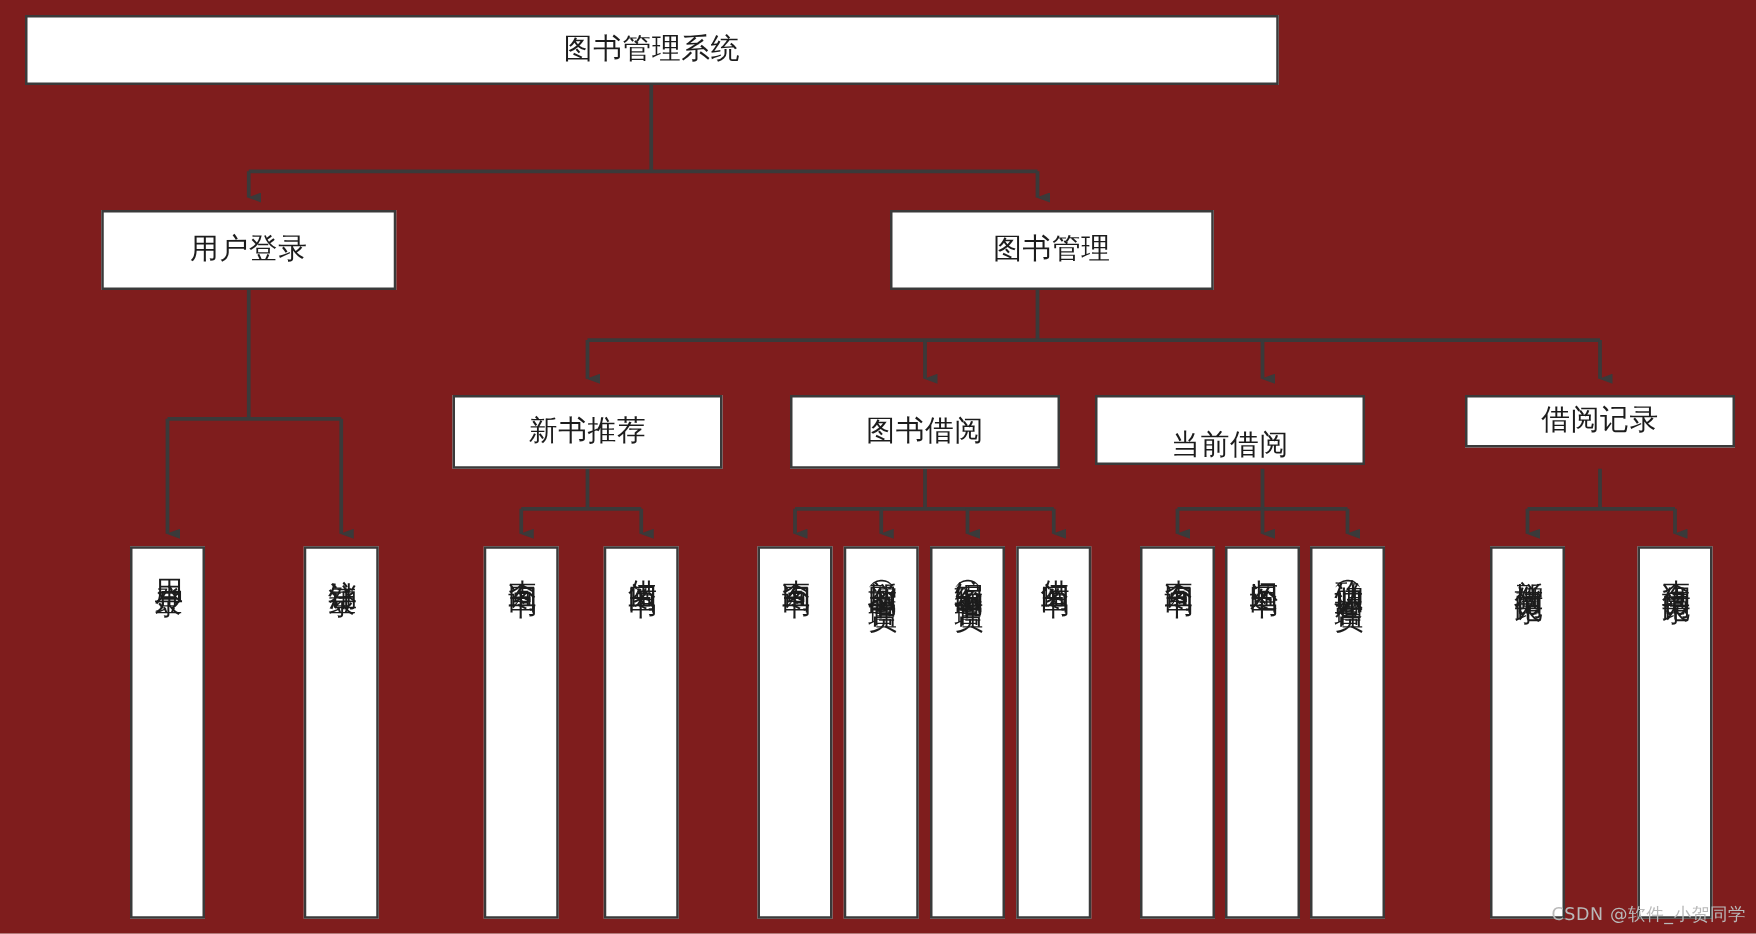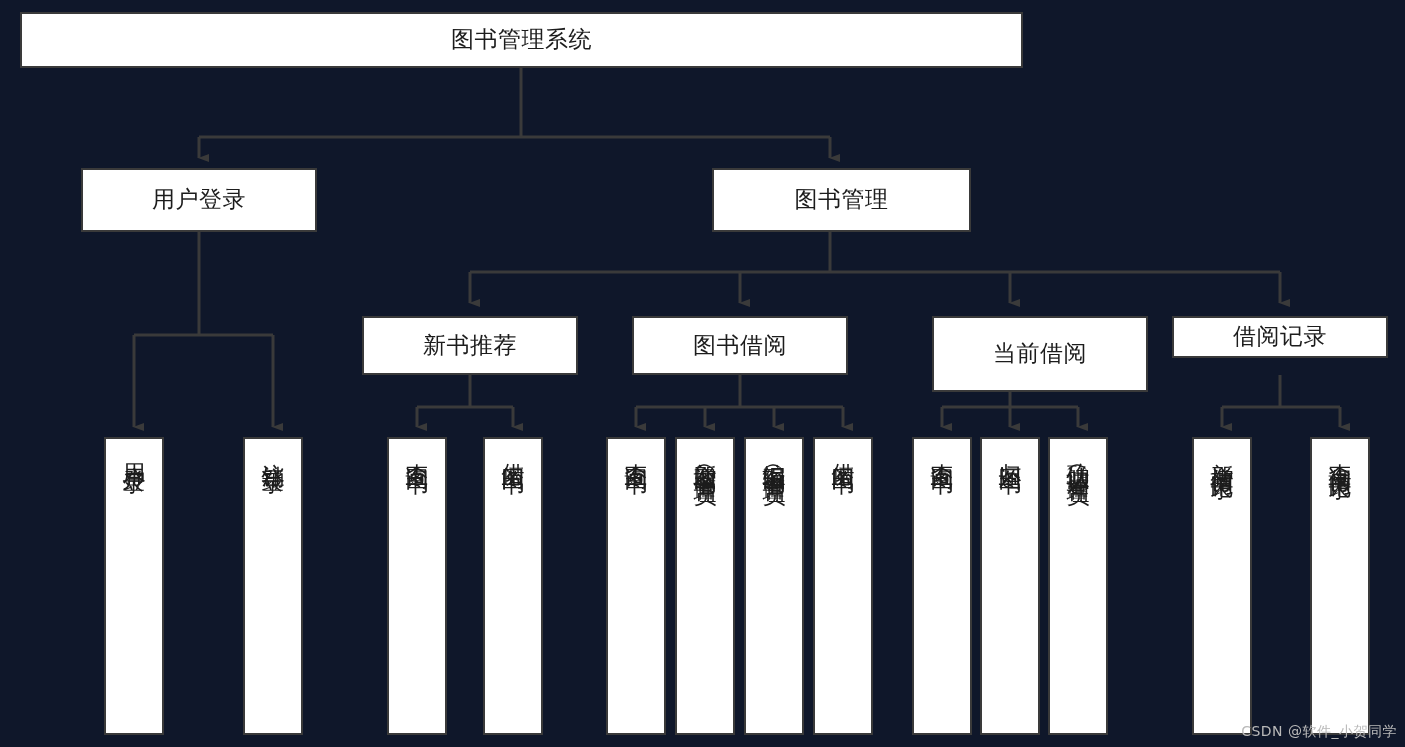--- a/index.html
+++ b/index.html
@@ -8,21 +8,21 @@
     padding: 0;
     background: #ffffff;
   }
   body {
     font-family: "DejaVu Sans", "Liberation Sans", sans-serif;
   }
   #diagram-root {
     position: relative;
     width: 1405px;
     height: 747px;
-    background: #0f172a;
+    background: #7f1d1d;
     overflow: hidden;
   }
   #edge-layer {
     position: absolute;
     left: 0;
     top: 0;
     width: 1405px;
     height: 747px;
     pointer-events: none;
   }
@@ -142,21 +142,21 @@
   <div class="node horiz" style="left:712px; top:168px; width:259px; height:64px;">
     <span class="node-label">图书管理</span>
   </div>
 
   <div class="node horiz" style="left:632px; top:316px; width:216px; height:59px;">
     <span class="node-label">图书借阅</span>
   </div>
   <div class="node horiz" style="left:362px; top:316px; width:216px; height:59px;">
     <span class="node-label">新书推荐</span>
   </div>
-  <div class="node horiz" style="left:932px; top:316px; width:216px; height:76px;">
+  <div class="node horiz" style="left:876px; top:316px; width:216px; height:56px;align-items:flex-end;">
     <span class="node-label">当前借阅</span>
   </div>
   <div class="node horiz" style="left:1172px; top:316px; width:216px; height:42px;">
     <span class="node-label">借阅记录</span>
   </div>
 
   <div class="node vert" style="left:104px; top:437px; width:60px; height:298px;">
     <span class="node-label">用户登录</span>
   </div>
   <div class="node vert" style="left:243px; top:437px; width:60px; height:298px;">

